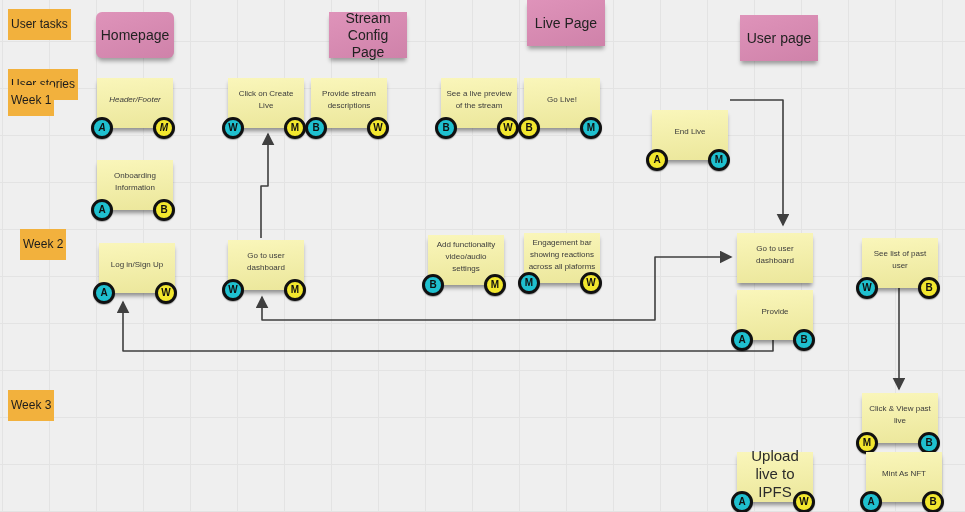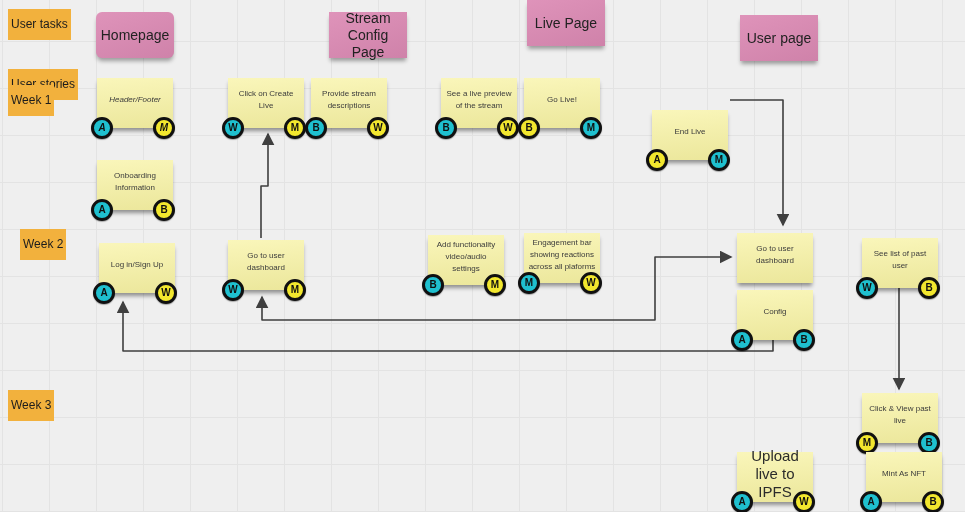--- a/index.html
+++ b/index.html
@@ -170,21 +170,21 @@
     </div>
     <div class="story-note" style="left: 737px; top: 233px;">
       <span>Go to user dashboard</span>
     </div>
     <div class="story-note" style="left: 862px; top: 238px;">
       <span>See list of past user</span>
       <div class="avatar pos-left" style="background: rgb(31, 192, 207);">W</div>
       <div class="avatar pos-right" style="background: rgb(242, 231, 46);">B</div>
     </div>
     <div class="story-note" style="left: 737px; top: 290px;">
-      <span>Config</span>
+      <span>Provide</span>
       <div class="avatar pos-left" style="background: rgb(31, 192, 207);">A</div>
       <div class="avatar pos-right" style="background: rgb(31, 192, 207);">B</div>
     </div>
     <div class="story-note" style="left: 862px; top: 393px;">
       <span>Click &amp; View past live</span>
       <div class="avatar pos-left" style="background: rgb(242, 231, 46);">M</div>
       <div class="avatar pos-right" style="background: rgb(31, 192, 207);">B</div>
     </div>
     <div class="story-note big" style="left: 737px; top: 452px;">
       <span>Upload live to IPFS</span>

